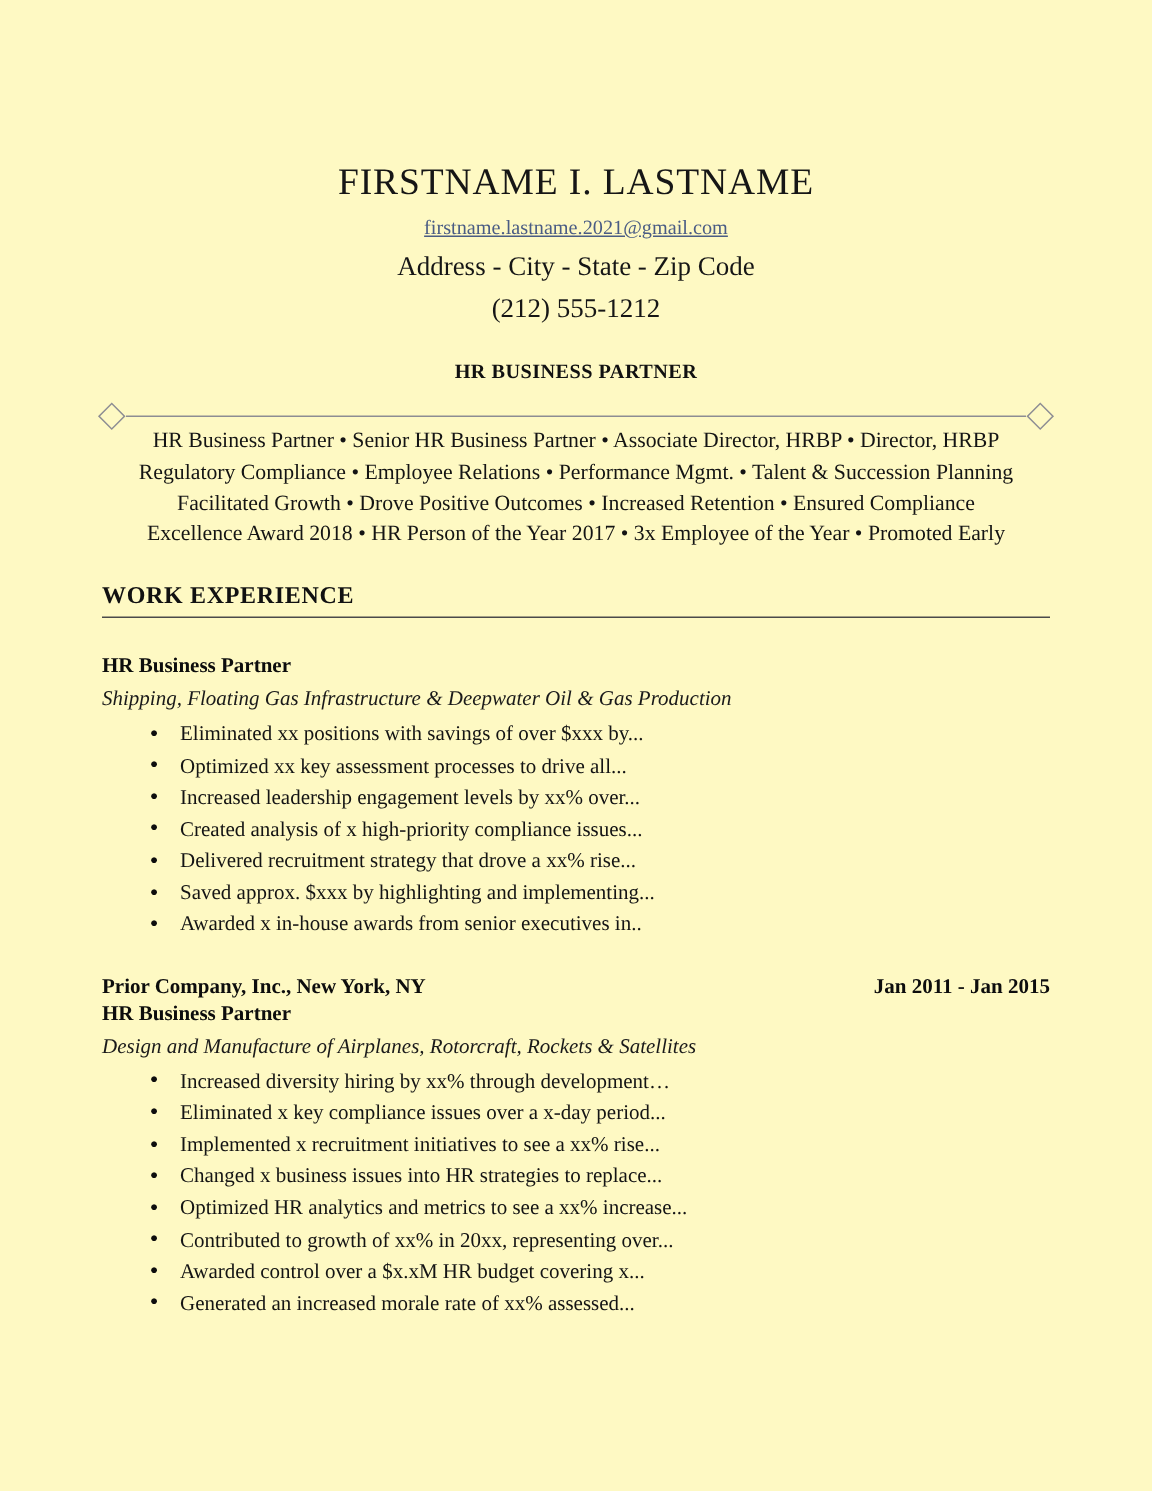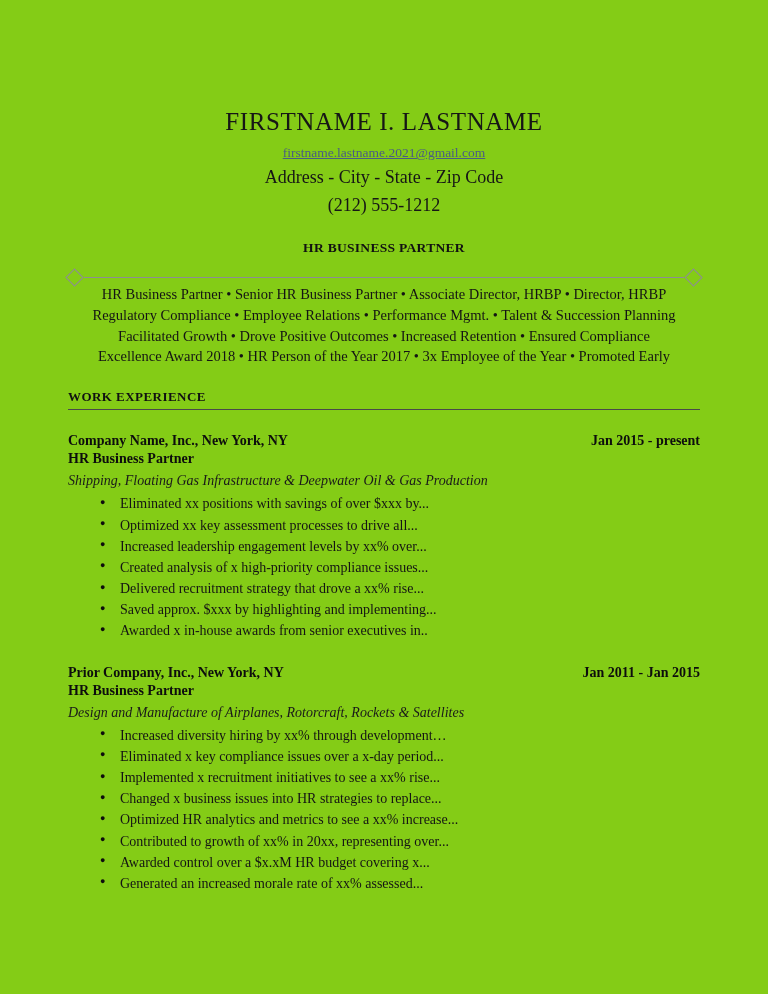--- a/index.html
+++ b/index.html
@@ -13,21 +13,21 @@
     font-family: "Liberation Serif", "DejaVu Serif", serif;
     color: #000000;
     -webkit-font-smoothing: antialiased;
   }
   .page {
     width: 768px;
     height: 994px;
     box-sizing: border-box;
     padding: 0 68px;
     position: relative;
-    background: #84cc16;
+    background: #fef9c3;
   }
 
   
   .header {
     text-align: center;
     padding-top: 108px;
   }
   .full-name {
     font-size: 25px;
     font-weight: normal;
@@ -92,21 +92,21 @@
     line-height: 1.43;
     color: #141414;
     white-space: nowrap;
   }
 
   
   .section {
     margin-top: 22px;
   }
   .section-heading {
-    font-size: 13px;
+    font-size: 16px;
     font-weight: bold;
     letter-spacing: 0.45px;
     color: #111111;
     padding-bottom: 4px;
   }
   .section-rule {
     height: 1px;
     background: #4a4a4a;
     width: 100%;
   }
@@ -194,24 +194,20 @@
     <div class="summary-line">Regulatory Compliance • Employee Relations • Performance Mgmt. • Talent &amp; Succession Planning</div>
     <div class="summary-line">Facilitated Growth • Drove Positive Outcomes • Increased Retention • Ensured Compliance</div>
     <div class="summary-line">Excellence Award 2018 • HR Person of the Year 2017 • 3x Employee of the Year • Promoted Early</div>
   </div>
 
   <div class="section">
     <div class="section-heading">WORK EXPERIENCE</div>
     <div class="section-rule"></div>
 
     <div class="job">
-      <div class="job-topline">
-        <span class="job-company">Company Name, Inc., New York, NY</span>
-        <span class="job-dates">Jan 2015 - present</span>
-      </div>
       <div class="job-role">HR Business Partner</div>
       <div class="job-descriptor">Shipping, Floating Gas Infrastructure &amp; Deepwater Oil &amp; Gas Production</div>
       <ul class="bullets">
         <li>Eliminated xx positions with savings of over $xxx by...</li>
         <li>Optimized xx key assessment processes to drive all...</li>
         <li>Increased leadership engagement levels by xx% over...</li>
         <li>Created analysis of x high-priority compliance issues...</li>
         <li>Delivered recruitment strategy that drove a xx% rise...</li>
         <li>Saved approx. $xxx by highlighting and implementing...</li>
         <li>Awarded x in-house awards from senior executives in..</li>

